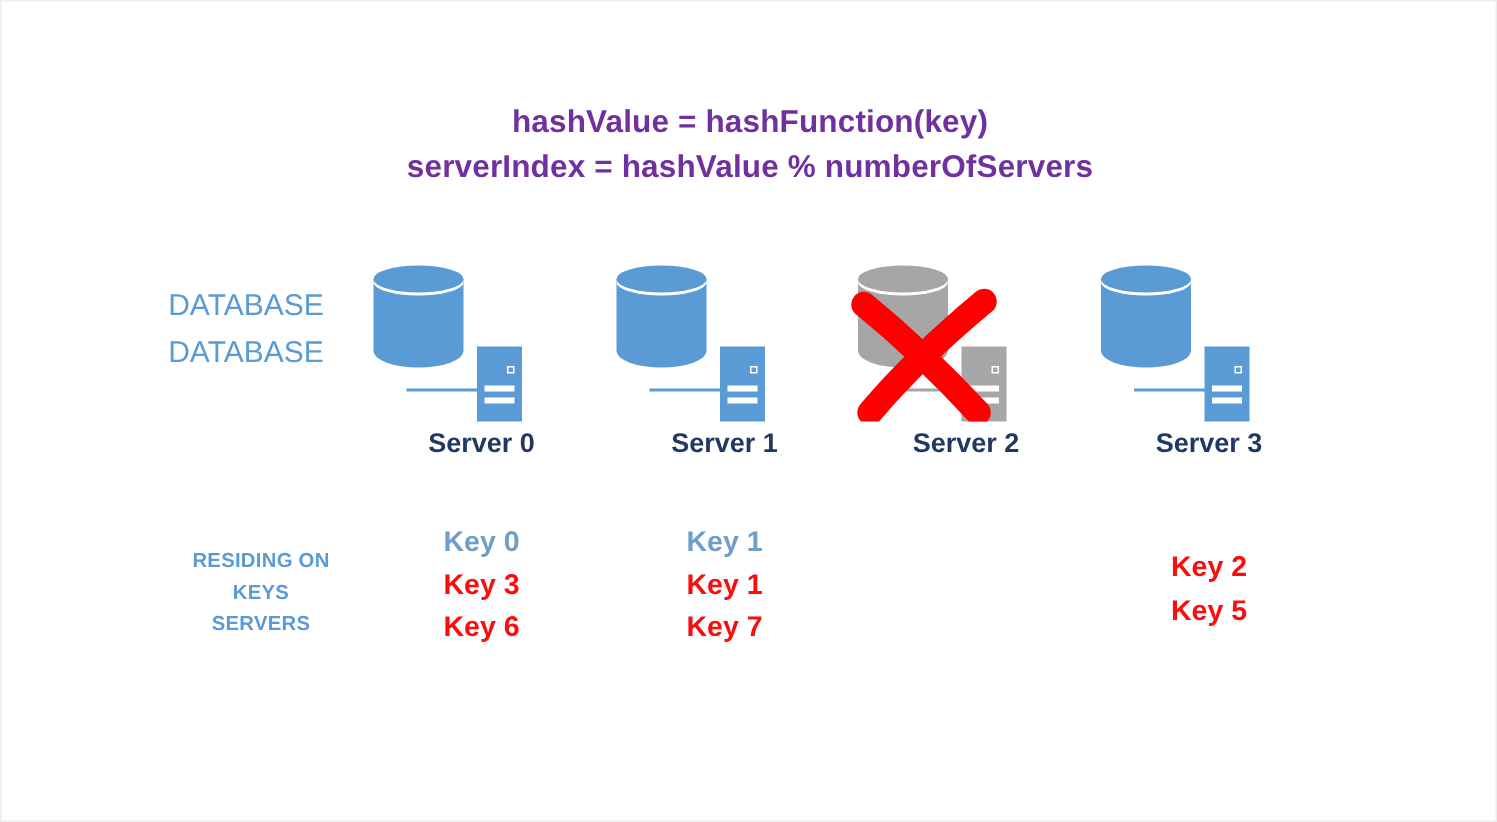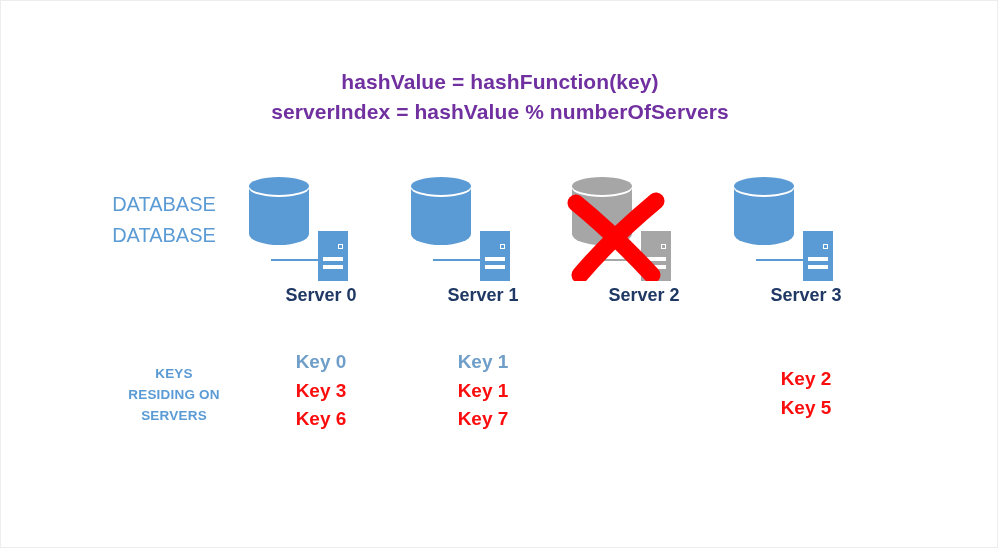--- a/index.html
+++ b/index.html
@@ -182,22 +182,22 @@
     <div>hashValue = hashFunction(key)</div>
     <div>serverIndex = hashValue % numberOfServers</div>
   </div>
 
   <div id="db-servers-label">
     <div>DATABASE</div>
     <div>DATABASE</div>
   </div>
 
   <div id="keys-label">
+    <div>RESIDING ON</div>
     <div>KEYS</div>
-    <div>RESIDING ON</div>
     <div>SERVERS</div>
   </div>
 
   <div class="server-col" style="left:240px;">
     <div class="icon-area">
       <div class="cyl">
         <div class="body"></div>
         <div class="top"></div>
       </div>
       <div class="connector"></div>

